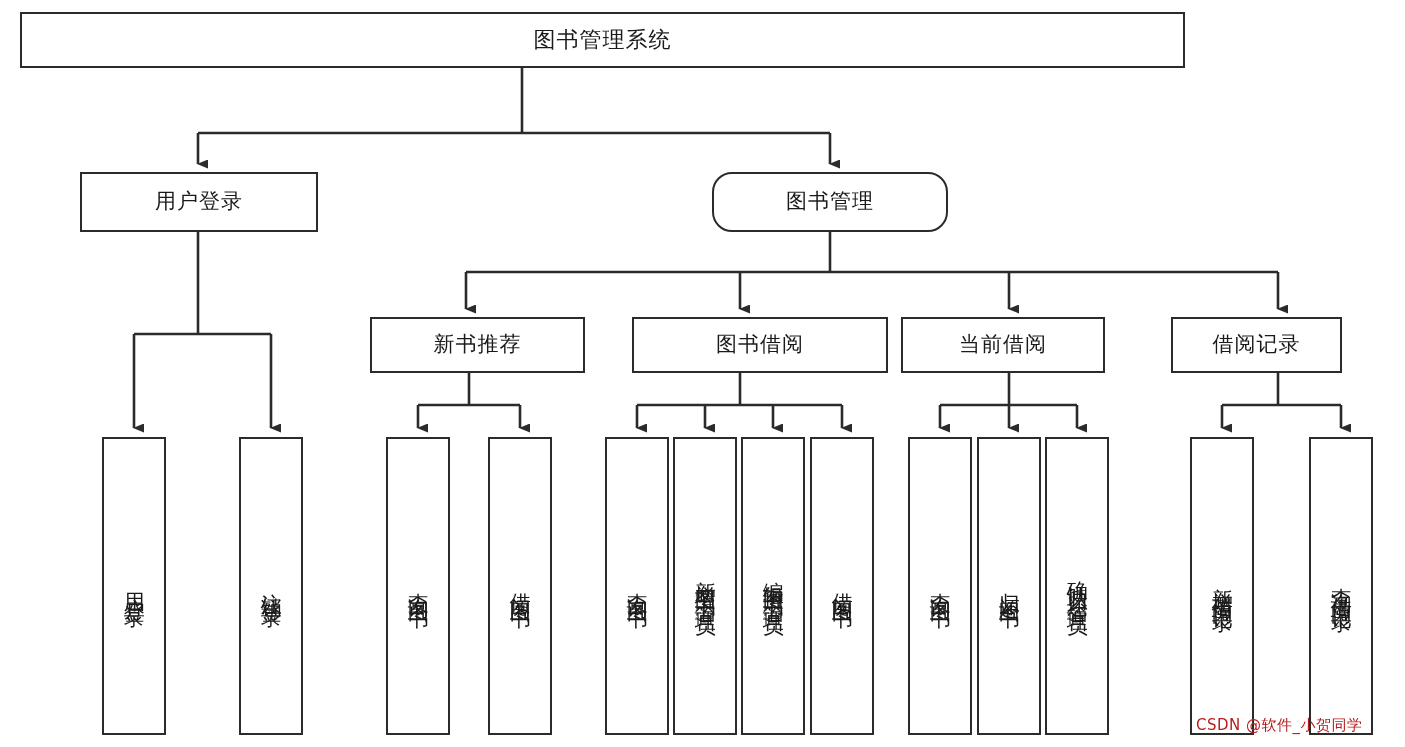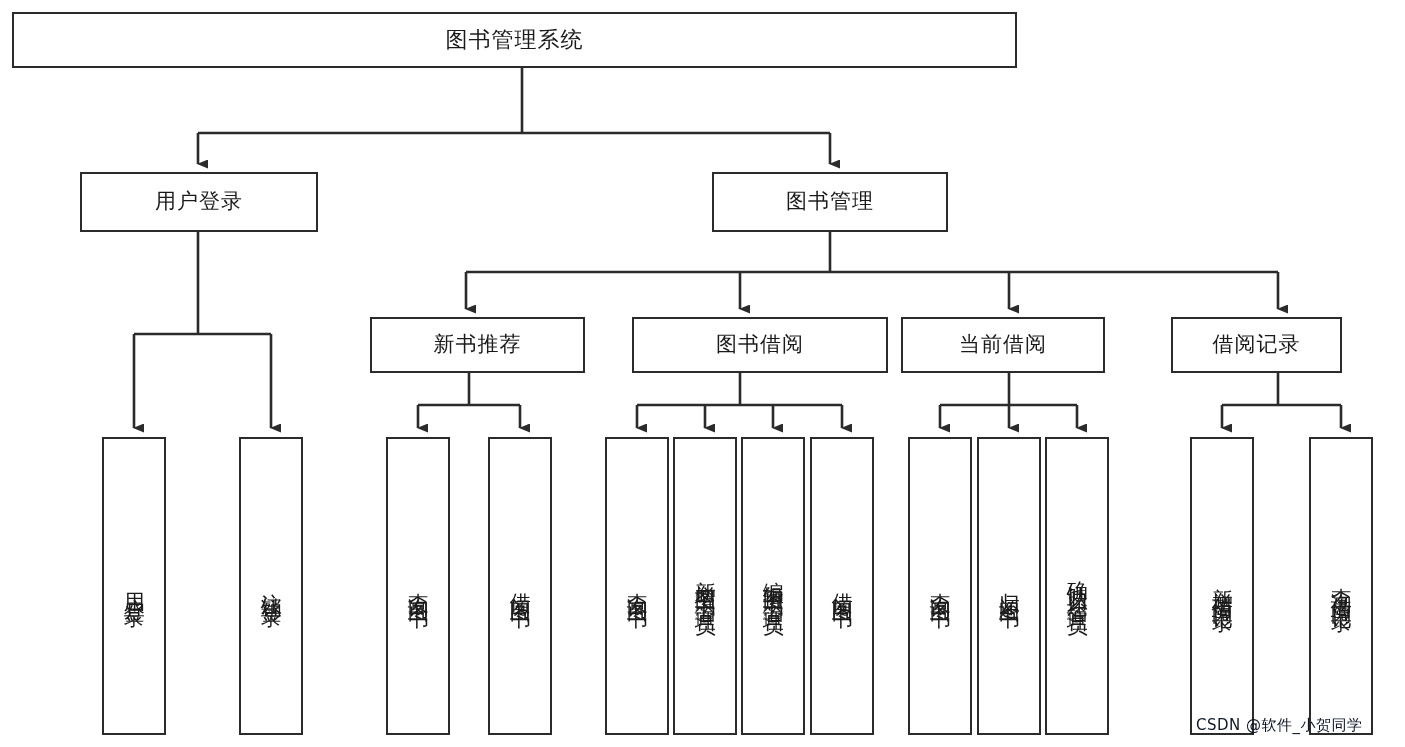--- a/index.html
+++ b/index.html
@@ -55,21 +55,21 @@
     line-height: 1.25;
     white-space: nowrap;
     text-indent: 0;
   }
   .node.root .label {
     font-size: 22px;
   }
   .watermark {
     position: absolute;
     font-size: 15px;
-    color: #0f172a;
+    color: #b91c1c;
     letter-spacing: 0.5px;
     white-space: nowrap;
     user-select: none;
   }
 </style>
 </head>
 <body>
 
 <div id="canvas">
 
@@ -116,28 +116,28 @@
       <path d="M1009,405 L1009,428" marker-end="url(#arrowhead)"></path>
       <path d="M1077,405 L1077,428" marker-end="url(#arrowhead)"></path>
 
       <path d="M1278,373 L1278,405"></path>
       <path d="M1222,405 L1341,405"></path>
       <path d="M1222,405 L1222,428" marker-end="url(#arrowhead)"></path>
       <path d="M1341,405 L1341,428" marker-end="url(#arrowhead)"></path>
     </g>
   </svg>
 
-  <div class="node horizontal root" style="left:12px; top:12px; width:1005px; height:56px;">
+  <div class="node horizontal root" style="left:20px; top:12px; width:1165px; height:56px;">
     <span class="label">图书管理系统</span>
   </div>
 
   <div class="node horizontal" style="left:80px; top:172px; width:238px; height:60px;">
     <span class="label">用户登录</span>
   </div>
-  <div class="node horizontal" style="left:712px; top:172px; width:236px; height:60px;">
+  <div class="node horizontal" style="left:712px; top:172px; width:236px; height:60px;border-radius:20px;">
     <span class="label">图书管理</span>
   </div>
 
   <div class="node horizontal" style="left:344px; top:317px; width:215px; height:56px;margin-left:26px;">
     <span class="label">新书推荐</span>
   </div>
   <div class="node horizontal" style="left:632px; top:317px; width:256px; height:56px;">
     <span class="label">图书借阅</span>
   </div>
   <div class="node horizontal" style="left:901px; top:317px; width:204px; height:56px;">

